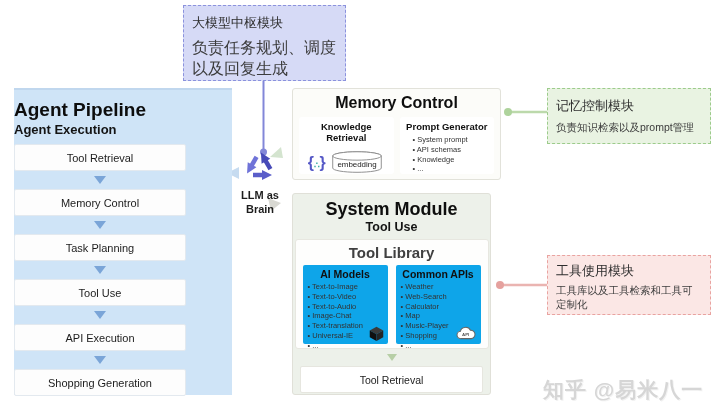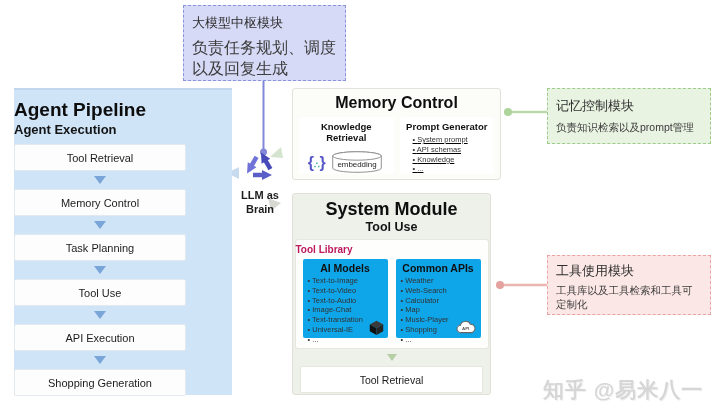--- a/index.html
+++ b/index.html
@@ -41,32 +41,32 @@
   .mc-panel { position:absolute; left:292px; top:88px; width:209px; height:92px;
               background:#fcfcf9; border:1px solid #e2e2da; border-radius:3px; }
   .mc-title { font-size:16px; font-weight:bold; color:#0e0e0e; text-align:center; margin-top:5px; }
   .mc-cols  { display:flex; gap:6px; padding:5px 6px 0 6px; }
   .mc-box   { flex:1; height:57px; background:#ffffff; border:1px solid #ececе6; border:1px solid #ececе6;
               border-radius:3px; padding:4px 3px; }
   .mc-box-title { font-size:9.5px; font-weight:bold; color:#111; text-align:center; }
   .kr-row { display:flex; align-items:center; justify-content:center; gap:3px; margin-top:7px; }
   .brace { color:#5558c6; font-weight:bold; font-size:16px; line-height:1; }
   .dots  { color:#2fa89f; font-size:9px; font-weight:bold; }
-  .pg-list { list-style:none; margin:3px 0 0 10px;text-decoration:underline; }
+  .pg-list { list-style:none; margin:3px 0 0 10px; }
   .pg-list li { font-size:7.5px; color:#333; line-height:1.3; }
   .pg-list li::before { content:"• "; }
 
   
   .sm-panel { position:absolute; left:292px; top:193px; width:199px; height:202px;
               background:#edf1ea; border:1px solid #e0e0d8; border-radius:3px; }
   .sm-title { font-size:18px; font-weight:bold; color:#0e0e0e; text-align:center; margin-top:5px; }
   .sm-sub   { font-size:12.5px; font-weight:bold; color:#141414; text-align:center; margin-top:0px; }
   .tool-library { margin:5px auto 0 auto; width:194px; height:110px; background:#fefefd;
                   border:1px solid #e7e7e0; border-radius:3px; }
-  .tl-title { font-size:10px; font-weight:bold; color:#be185d; margin-top:4px; }
+  .tl-title { font-size:15px; font-weight:bold; color:#404040; text-align:center; margin-top:4px; }
   .tl-cols  { display:flex; gap:8px; padding:4px 7px 0 7px; }
   .tl-col   { flex:1; background:#0ea5e9; border-radius:2px; padding:3px 5px; height:79px; position:relative; }
   .tl-col-title { font-size:10.5px; font-weight:bold; color:#101010; text-align:center; margin-bottom:2px; }
   .tl-list { list-style:none; }
   .tl-list li { font-size:7.5px; color:#333; line-height:1.3; }
   .tl-list li::before { content:"• "; }
   .tl-icon { position:absolute; right:4px; bottom:3px; }
   .sm-arrow { display:flex; justify-content:center; margin-top:5px; }
   .sm-arrow span { width:0; height:0; border-left:5px solid transparent; border-right:5px solid transparent;
                    border-top:7px solid #b7cfa6; display:block; }

